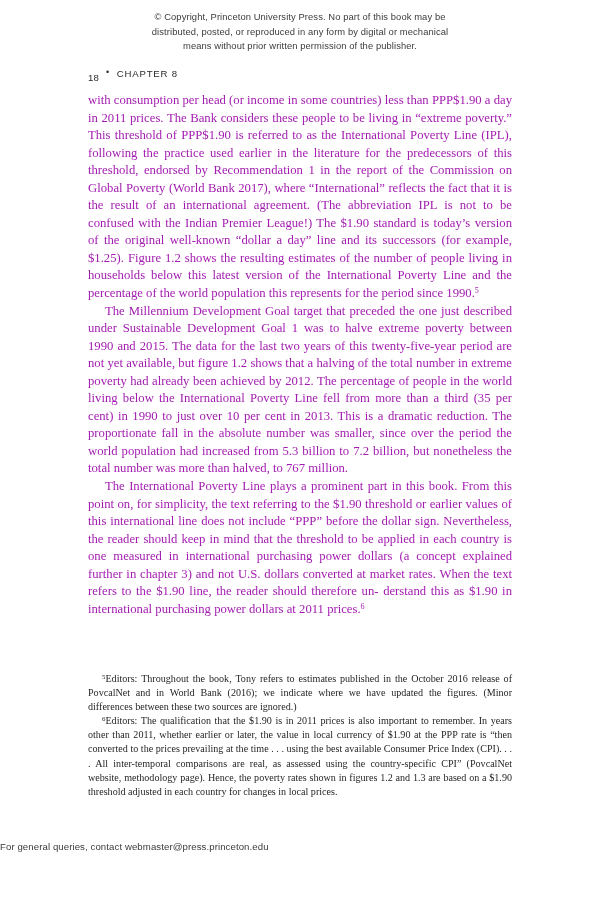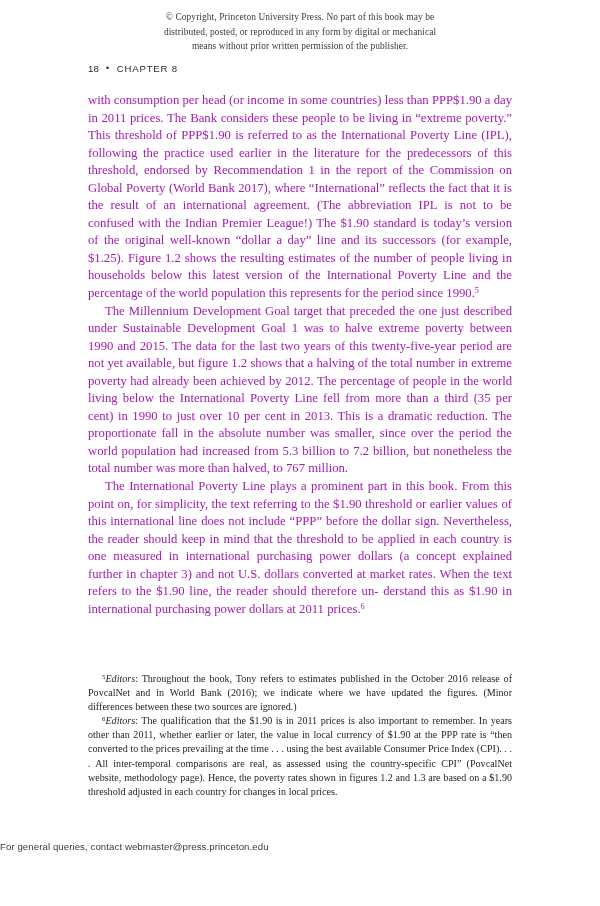--- a/index.html
+++ b/index.html
@@ -28,36 +28,36 @@
     left: 110px;
     top: 10px;
     width: 380px;
     text-align: center;
     font-family: "Liberation Sans", sans-serif;
     font-size: 9.4px;
     line-height: 14.6px;
     color: #3b3b3b;
     letter-spacing: 0.01em;
   }
-  .copyright-notice div { white-space: nowrap; font-family: Liberation Serif, serif; }
+  .copyright-notice div { white-space: nowrap; }
 
   
   .running-head {
     position: absolute;
     left: 88px;
     top: 63px;
     font-family: "Liberation Sans", sans-serif;
     font-size: 9.6px;
     color: #2a2a2a;
     letter-spacing: 0.055em;
     display: flex;
     align-items: center;
     gap: 7px;
   }
-  .running-head .folio { letter-spacing: 0.02em; }
+  .running-head .folio { letter-spacing: 0.02em; margin-top: 9px; }
   .running-head .sep {
     font-size: 9px;
     line-height: 1;
     position: relative;
     top: -0.5px;
   }
   .running-head .chapter-label { letter-spacing: 0.085em; }
 
   
   .body-column {
@@ -97,21 +97,21 @@
   }
   .footnote {
     margin: 0;
     font-size: 10.1px;
     line-height: 14.1px;
     text-align: justify;
     text-justify: inter-word;
     text-indent: 14px;
     color: #1f1f1f;
   }
-  .footnote .ed { font-style: italic; }
+  .footnote .ed { }
   .footnote sup {
     font-size: 0.68em;
     vertical-align: 0.5em;
     line-height: 0;
   }
 
   
   .page-footer {
     position: absolute;
     left: 0;

